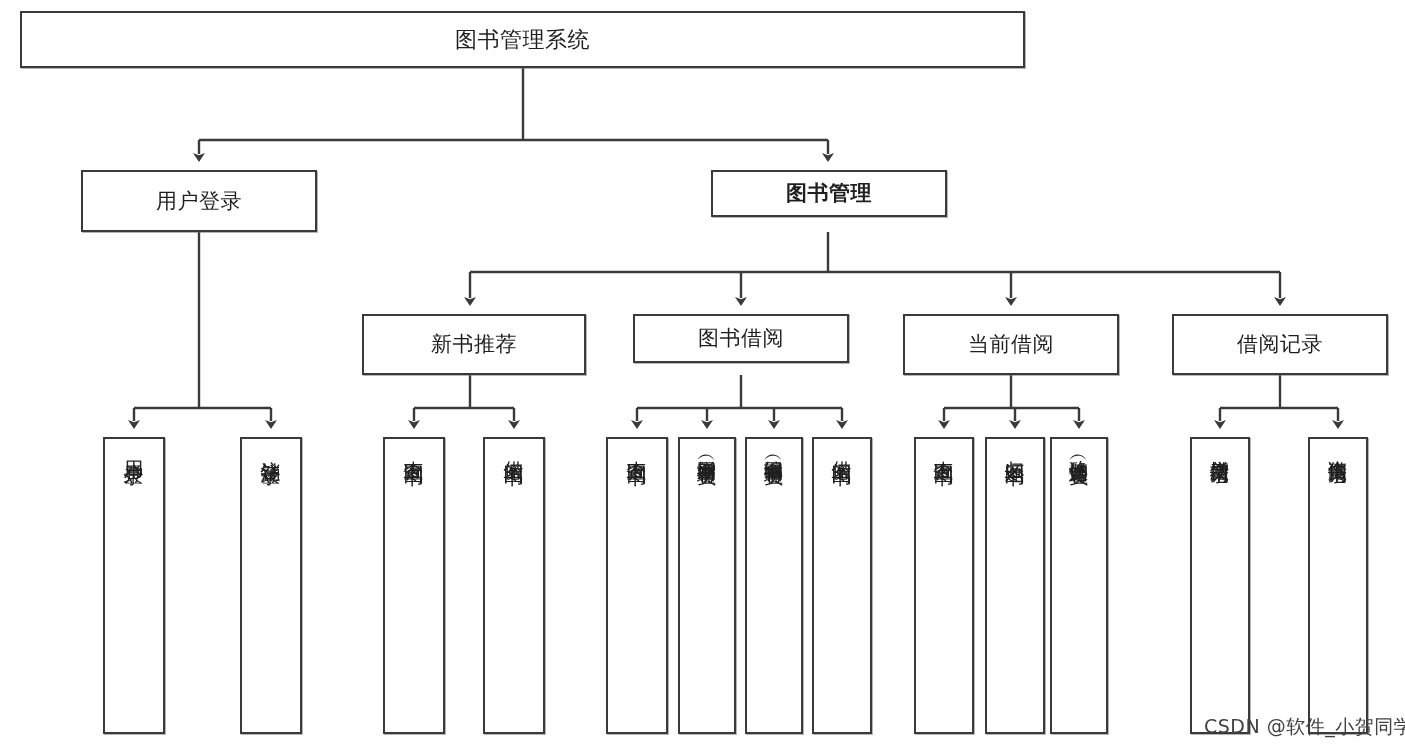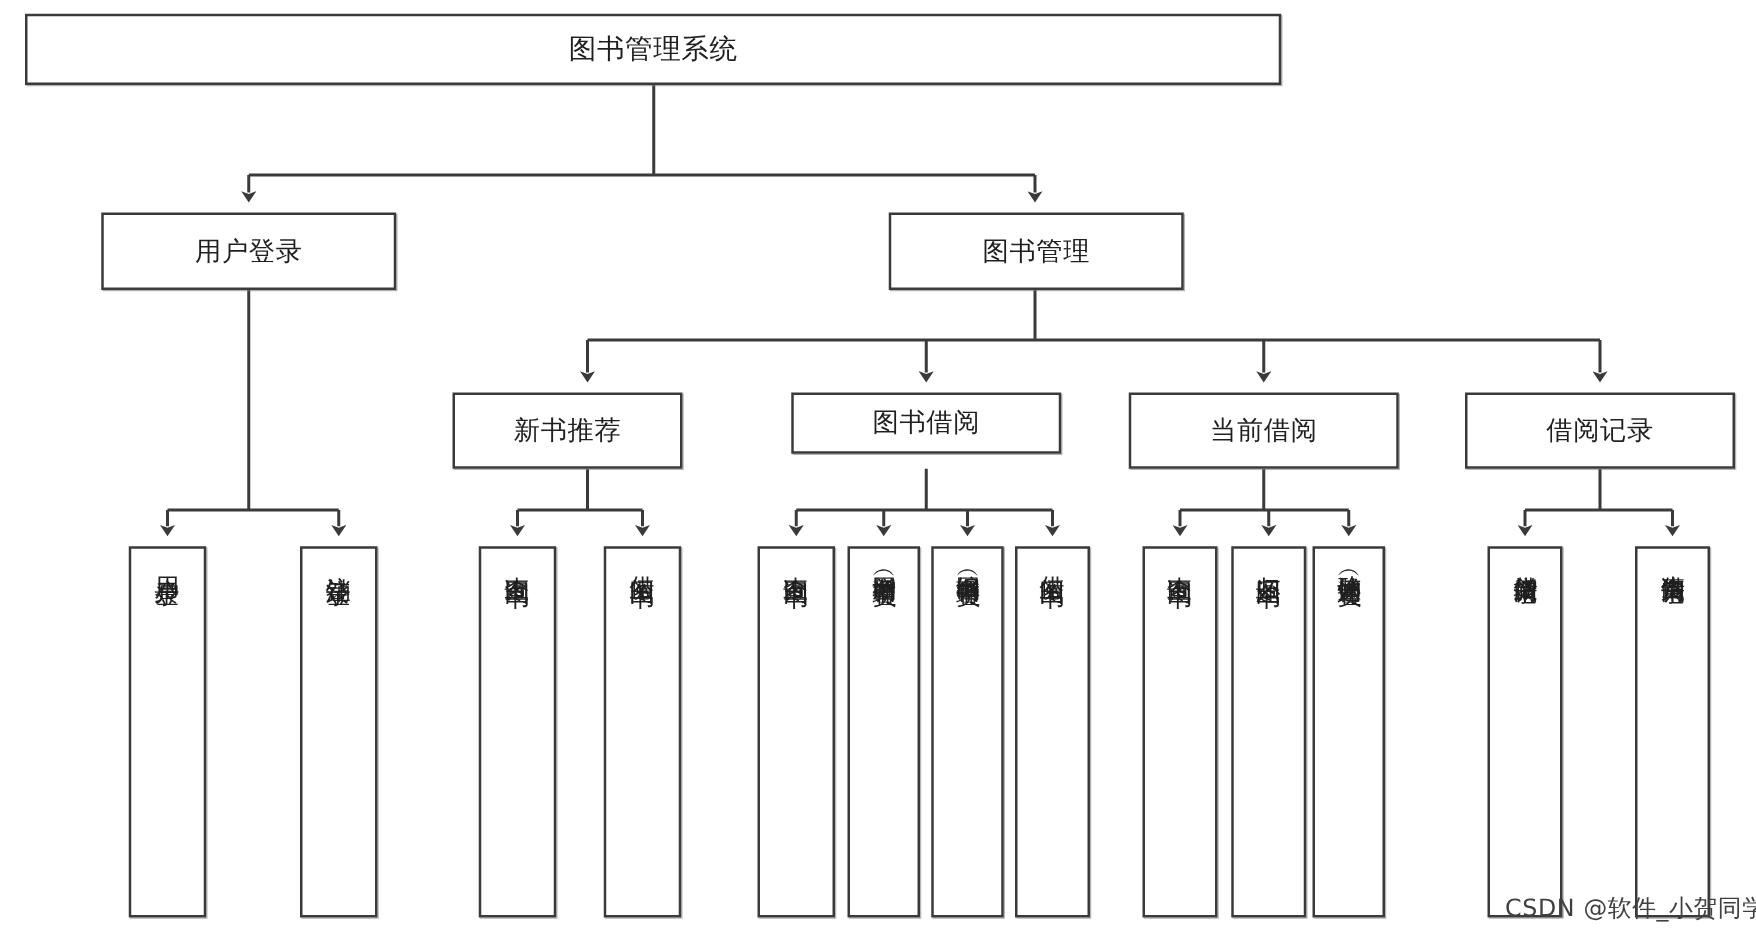--- a/index.html
+++ b/index.html
@@ -130,24 +130,24 @@
     </g>
   </svg>
 
   <div id="nodes-layer">
       <div class="node root" style="left: 20px; top: 11px; width: 1005px; height: 57px;">
         <span class="node-label">图书管理系统</span>
       </div>
       <div class="node level1" style="left: 81px; top: 170px; width: 236px; height: 62px;">
         <span class="node-label">用户登录</span>
       </div>
-      <div class="node level1" style="left: 711px; top: 170px; width: 236px; height: 62px;">
+      <div class="node level1" style="left: 711px; top: 170px; width: 236px; height: 47px; font-weight: bold;">
         <span class="node-label">图书管理</span>
       </div>
-      <div class="node level2" style="left: 362px; top: 314px; width: 184px; height: 61px; align-items: center;">
+      <div class="node level2" style="left: 362px; top: 314px; width: 224px; height: 61px; align-items: center;">
         <span class="node-label">新书推荐</span>
       </div>
       <div class="node level2" style="left: 633px; top: 314px; width: 216px; height: 49px;">
         <span class="node-label">图书借阅</span>
       </div>
       <div class="node level2" style="left: 903px; top: 314px; width: 216px; height: 61px; text-align: right;">
         <span class="node-label">当前借阅</span>
       </div>
       <div class="node level2" style="left: 1172px; top: 314px; width: 216px; height: 61px;">
         <span class="node-label">借阅记录</span>

